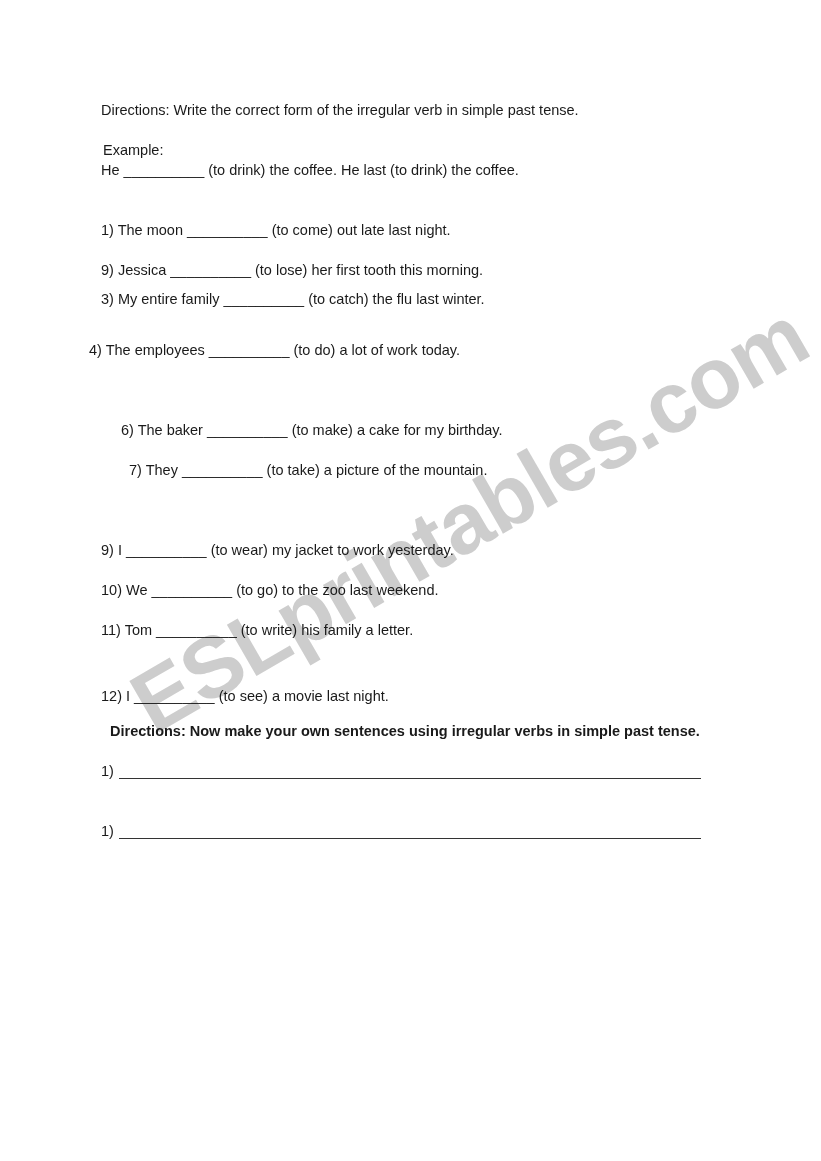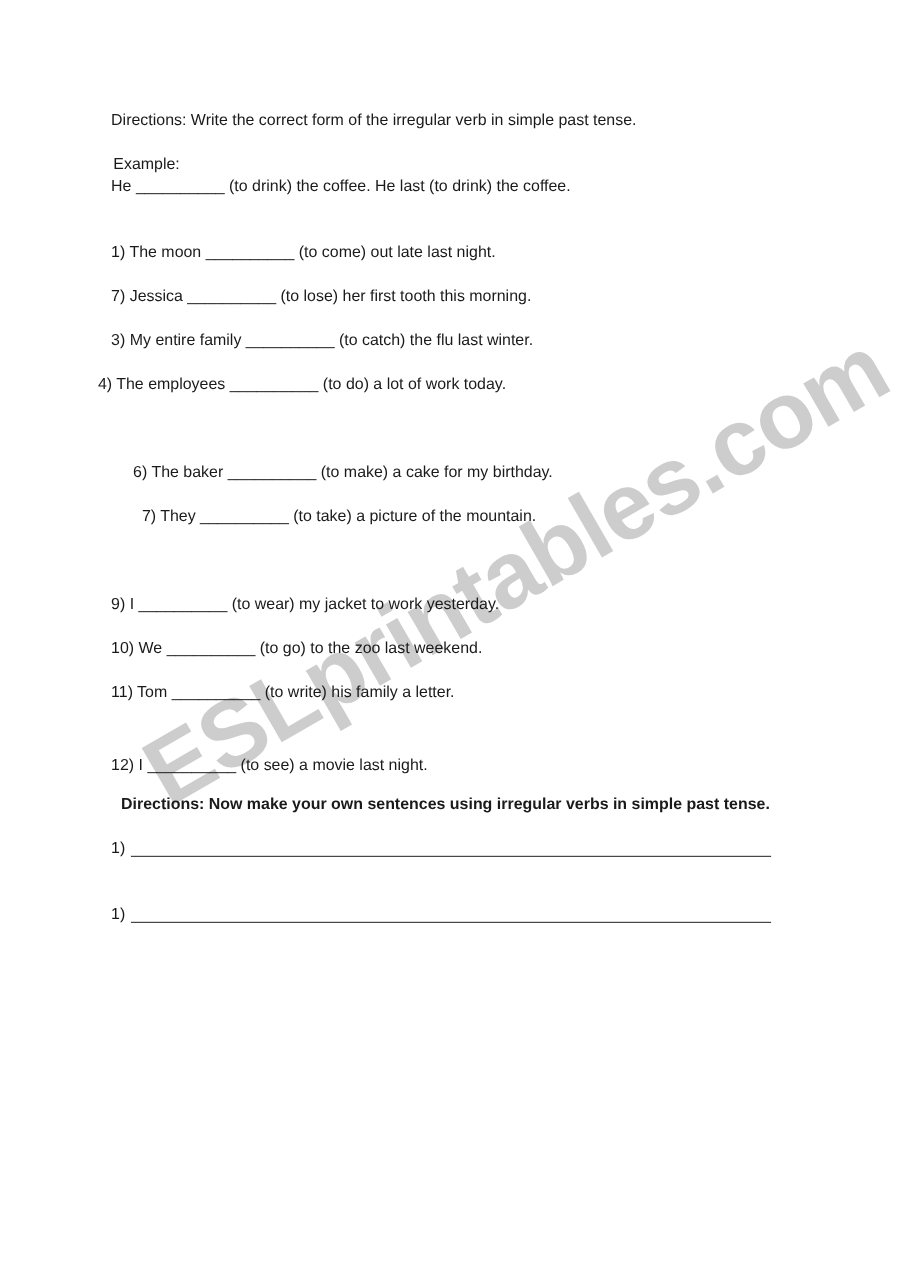--- a/index.html
+++ b/index.html
@@ -73,22 +73,22 @@
   </div>
 
   <div id="content">
 
     <div class="line" style="left:101px; top:101px;">Directions: Write the correct form of the irregular verb in simple past tense.</div>
 
     <div class="line" style="left:103px; top:141px;">Example:</div>
     <div class="line" style="left:101px; top:161px;">He __________ (to drink) the coffee. He last (to drink) the coffee.</div>
 
     <div class="line" style="left:101px; top:221px;">1) The moon __________ (to come) out late last night.</div>
-    <div class="line" style="left:101px; top:261px;"> 7) Jessica __________ (to lose) her first tooth this morning.</div>
-    <div class="line" style="left:101px; top:301px;text-align:right;">3) My entire family __________ (to catch) the flu last winter.</div>
+    <div class="line" style="left:101px; top:261px;"> 9) Jessica __________ (to lose) her first tooth this morning.</div>
+    <div class="line" style="left:101px; top:290px;text-align:right;">3) My entire family __________ (to catch) the flu last winter.</div>
     <div class="line" style="left:89px; top:341px;text-align:right;">4) The employees __________ (to do) a lot of work today.</div>
     <div class="line" style="left:101px; top:421px;margin-left:20px;">6) The baker __________ (to make) a cake for my birthday.</div>
     <div class="line" style="left:101px; top:461px;margin-left:28px;">7) They __________ (to take) a picture of the mountain.</div>
     <div class="line" style="left:101px; top:541px;">9) I __________ (to wear) my jacket to work yesterday.</div>
     <div class="line" style="left:101px; top:581px;">10) We __________ (to go) to the zoo last weekend.</div>
     <div class="line" style="left:101px; top:621px;">11) Tom __________ (to write) his family a letter.</div>
     <div class="line" style="left:101px; top:687px;">12) I __________ (to see) a movie last night.</div>
 
     <div class="line" style="left:110px; top:722px;font-weight:bold;">Directions: Now make your own sentences using irregular verbs in simple past tense.</div>
 

